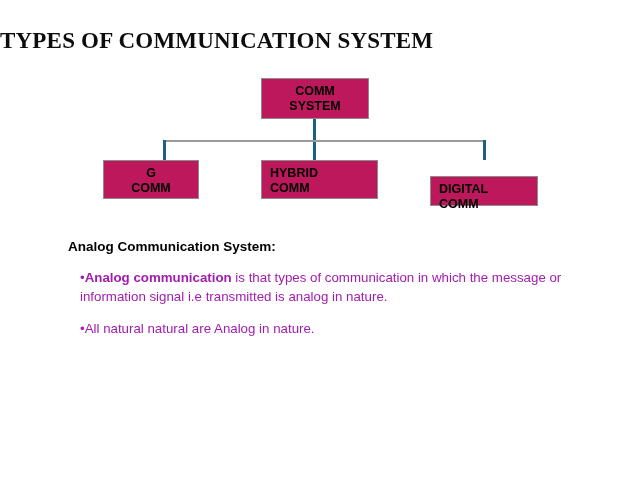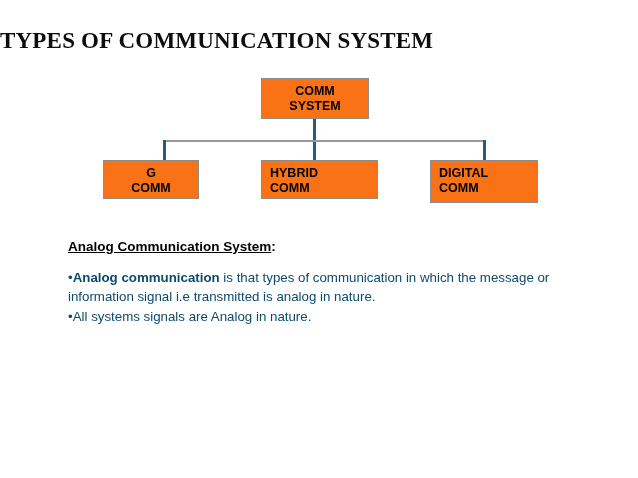--- a/index.html
+++ b/index.html
@@ -36,21 +36,21 @@
     position: absolute;
     left: 0;
     top: 0;
     width: 638px;
     height: 215px;
   }
   .node {
     position: absolute;
     box-sizing: border-box;
     border: 1px solid #8c8c8c;
-    background: #f97316;
+    background: #be185d;
     font-size: 12.5px;
     font-weight: bold;
     line-height: 14.5px;
     color: #000000;
     padding: 5px 0 0 8px;
   }
   .node.centered {
     padding-left: 0;
     text-align: center;
   }
@@ -58,21 +58,21 @@
     display: block;
     white-space: pre;
   }
   .node.overflow {
     overflow: visible;
   }
 
   #node-root   { left: 261px; top: 78px;  width: 108px; height: 41px; }
   #node-analog { left: 103px; top: 160px; width: 96px;  height: 39px; }
   #node-hybrid { left: 261px; top: 160px; width: 117px; height: 39px; }
-  #node-digital{ left: 430px; top: 160px; width: 108px; height: 43px; }
+  #node-digital{ left: 430px; top: 176px; width: 108px; height: 30px; }
 
   
   .conn-h {
     position: absolute;
     left: 163px;
     top: 140px;
     width: 323px;
     height: 2px;
     background: #9a9a9a;
   }
@@ -92,28 +92,28 @@
     top: 238px;
     width: 510px;
   }
   .heading {
     font-size: 13.5px;
     font-weight: bold;
     line-height: 18px;
     margin: 0 0 12px 0;
     color: #000000;
   }
-  .heading .underlined { text-decoration: underline; }
+  .heading .underlined { }
   .heading .colon { text-decoration: none; font-weight: bold; }
 
   .bullet {
     font-size: 13.3px;
     line-height: 19.3px;
-    margin: 0;
-    color: #0c4a6e;
+    margin: 12px;
+    color: #a21caf;
     white-space: pre-wrap;
   }
   .bullet .dot {
     font-size: 13.3px;
     letter-spacing: 0;
   }
   .bullet b { font-weight: bold; }
 </style>
 </head>
 <body>
@@ -150,15 +150,15 @@
 
 <div class="body-block">
 
   <p class="heading"><span class="underlined">Analog Communication System</span><span class="colon">:</span></p>
 
   <p class="bullet"><span class="dot">•</span><b>Analog communication</b><span> is that types of communication in which the message or  information signal i.e transmitted is analog in nature.</span></p>
 
 
 
 
-  <p class="bullet"><span class="dot">•</span><span>All systems signals are Analog in nature.</span></p>
+  <p class="bullet"><span class="dot">•</span><span>All natural natural are Analog in nature.</span></p>
 
 </div>
 
 </body></html>

